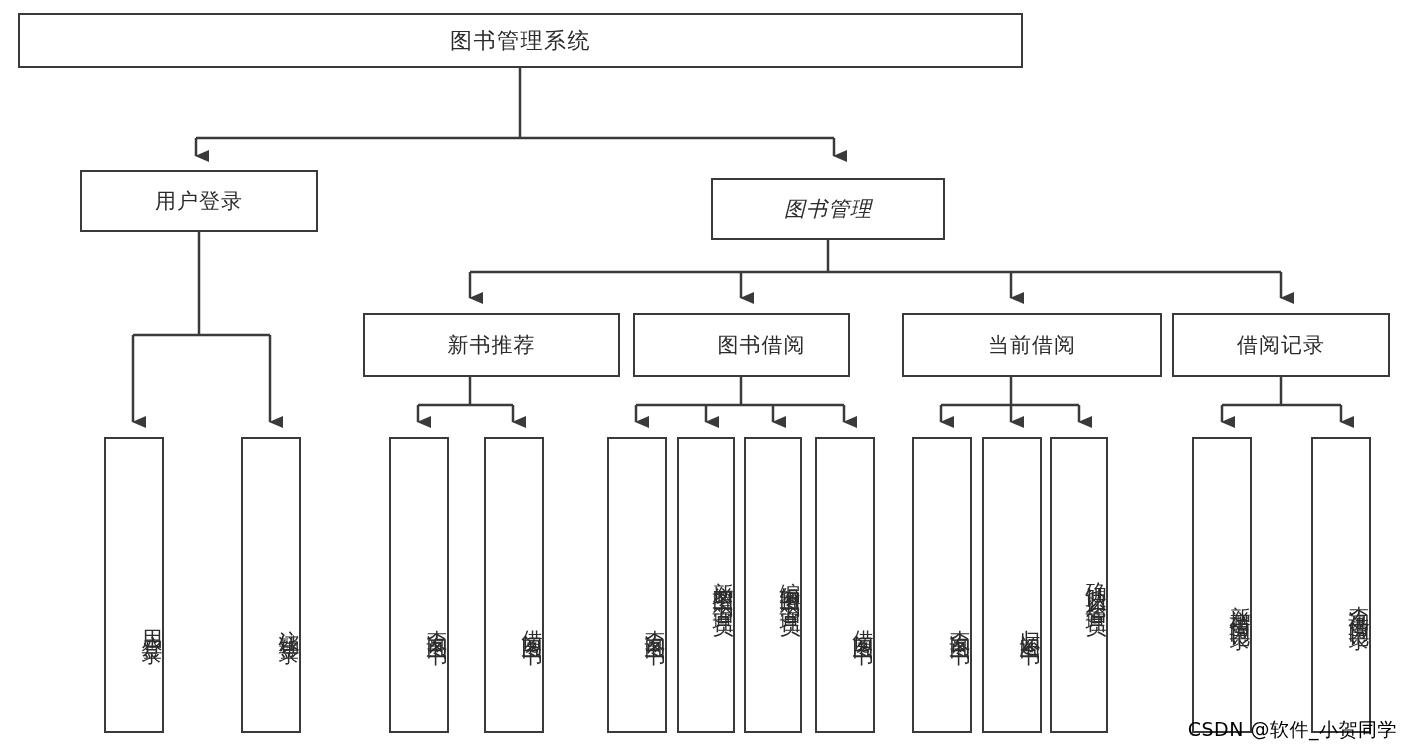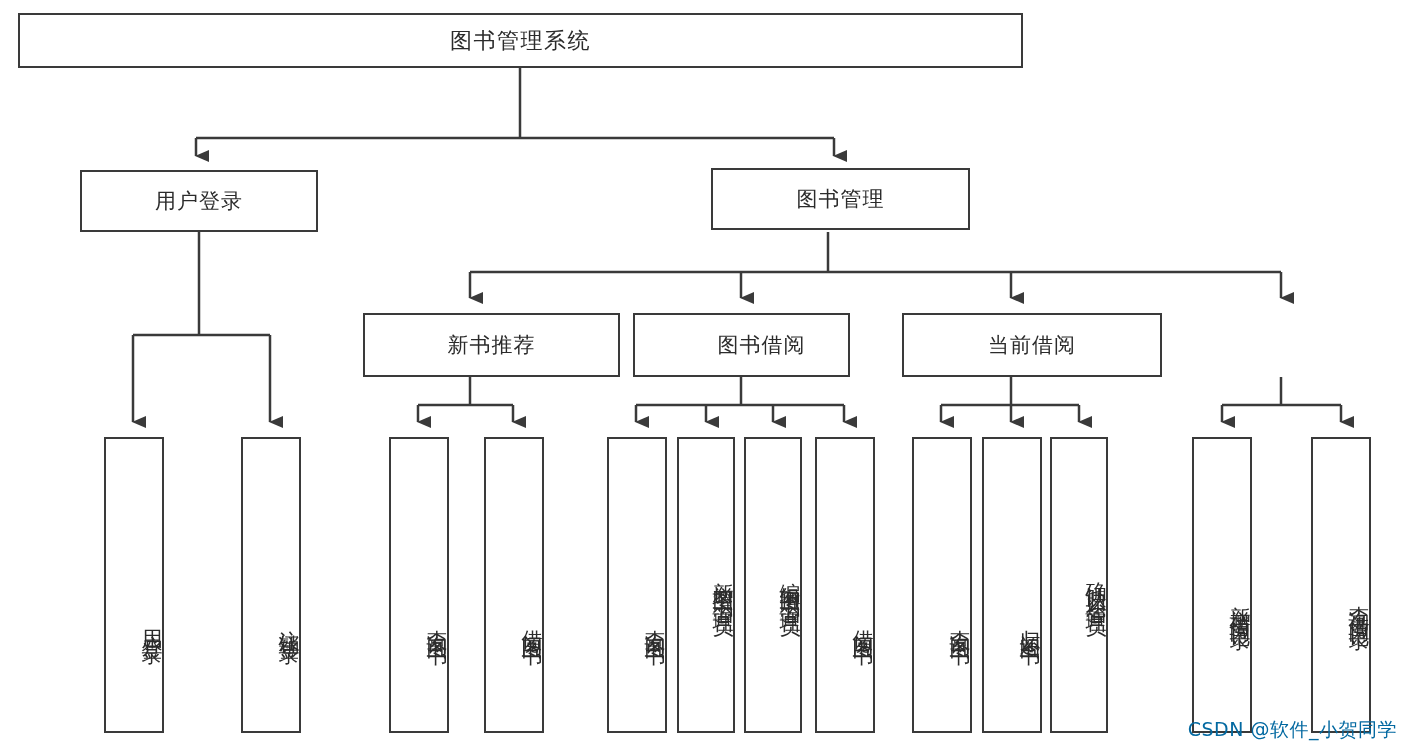--- a/index.html
+++ b/index.html
@@ -10,21 +10,21 @@
   .node{position:absolute;box-sizing:border-box;background:#ffffff;
         border:2.5px solid #3a3a3a;display:flex;align-items:center;justify-content:center;
         color:#2b2b2b;}
   .node.h{font-size:21px;letter-spacing:1px;}
   .node.v{writing-mode:vertical-rl;text-orientation:upright;font-size:21px;
           letter-spacing:5px;align-items:flex-start;justify-content:center;
           padding-top:4px;line-height:1.0;}
   .node.v.tall{padding-top:2px;}
   .node.root{font-size:22px;letter-spacing:1.5px;}
 
-  .watermark{position:absolute;right:8px;bottom:4px;font-size:19px;color:#0369a1;
+  .watermark{position:absolute;right:8px;bottom:4px;font-size:19px;color:#000000;
              letter-spacing:0.5px;white-space:nowrap;}
 </style>
 </head>
 <body>
 
 <div id="stage">
 
   <svg id="wires" viewBox="0 0 1405 747" xmlns="http://www.w3.org/2000/svg">
     <defs>
       <marker id="arrow" viewBox="0 0 12 14" refX="6" refY="13" markerWidth="12" markerHeight="14" orient="auto-start-reverse" markerUnits="userSpaceOnUse">
@@ -71,25 +71,26 @@
       <path d="M1281,377 L1281,405"></path>
       <path d="M1222,405 L1341,405"></path>
       <path d="M1222,405 L1222,422" marker-end="url(#arrow)"></path>
       <path d="M1341,405 L1341,422" marker-end="url(#arrow)"></path>
     </g>
   </svg>
 
   <div class="node h root" style="left:18px;top:13px;width:1005px;height:55px;">图书管理系统</div>
 
   <div class="node h" style="left:80px;top:170px;width:238px;height:62px;">用户登录</div>
-  <div class="node h" style="left:711px;top:168px;width:259px;height:62px;">图书管理</div>
+  <div class="node h" style="left:711px;top:178px;width:234px;height:62px;font-style:italic;">图书管理</div>
 
   <div class="node h" style="left:363px;top:313px;width:257px;height:64px;">新书推荐</div>
   <div class="node h" style="left:633px;top:313px;width:217px;height:64px;padding-left:40px;">图书借阅</div>
   <div class="node h" style="left:902px;top:313px;width:260px;height:64px;">当前借阅</div>
+  <div class="node h" style="left:1172px;top:313px;width:218px;height:64px;">借阅记录</div>
 
   <div class="node v" style="left:104px;top:437px;width:60px;height:296px;padding-top:76px;">用户登录</div>
   <div class="node v" style="left:241px;top:437px;width:60px;height:296px;padding-top:76px;">注销登录</div>
 
   <div class="node v" style="left:389px;top:437px;width:60px;height:296px;padding-top:76px;">查询图书</div>
   <div class="node v" style="left:484px;top:437px;width:60px;height:296px;padding-top:76px;">借阅图书</div>
 
   <div class="node v" style="left:607px;top:437px;width:60px;height:296px;padding-top:76px;">查询图书</div>
   <div class="node v tall" style="left:677px;top:437px;width:58px;height:296px;padding-top:4px;">新增图书（管理员）</div>
   <div class="node v tall" style="left:744px;top:437px;width:58px;height:296px;padding-top:4px;">编辑图书（管理员）</div>

